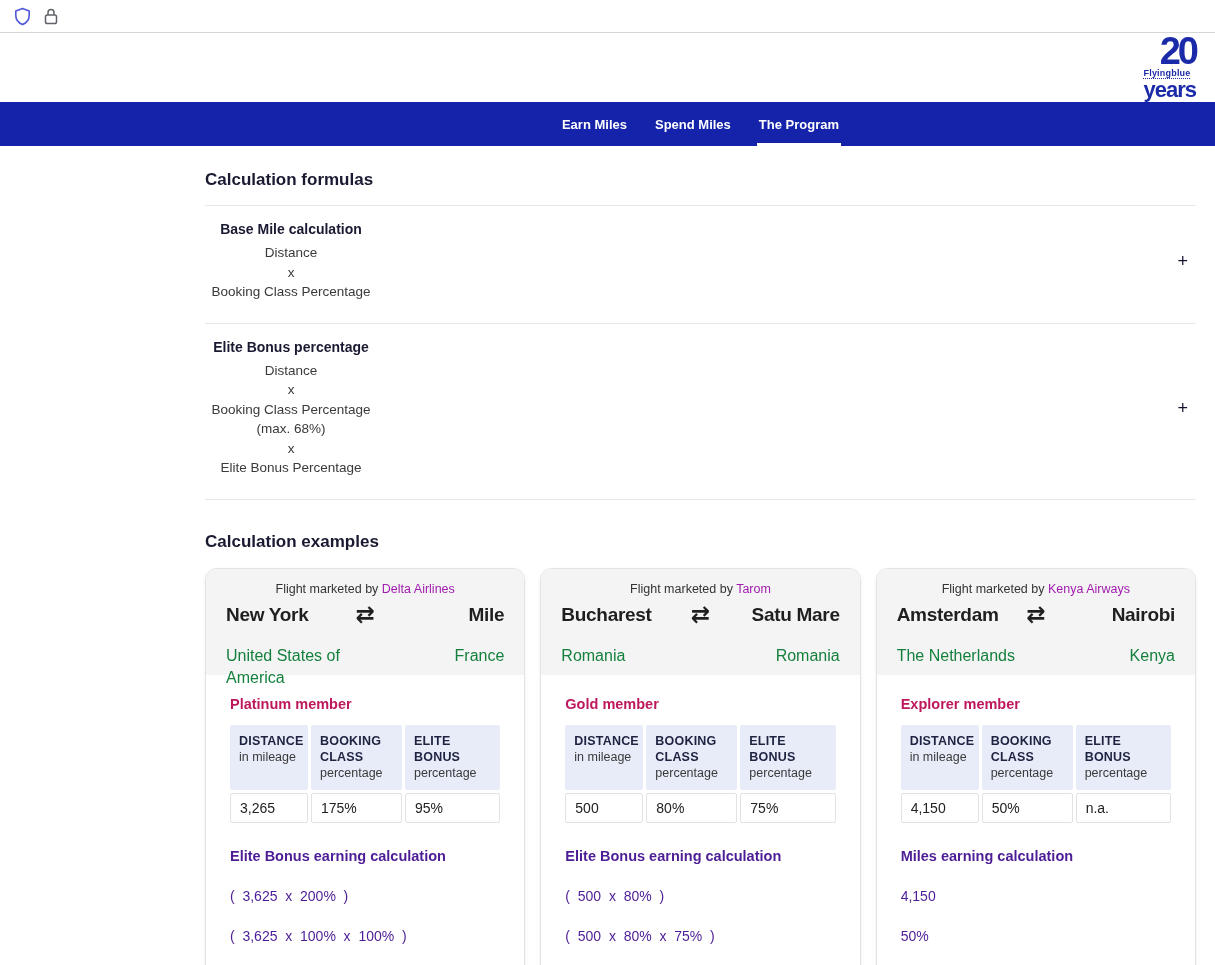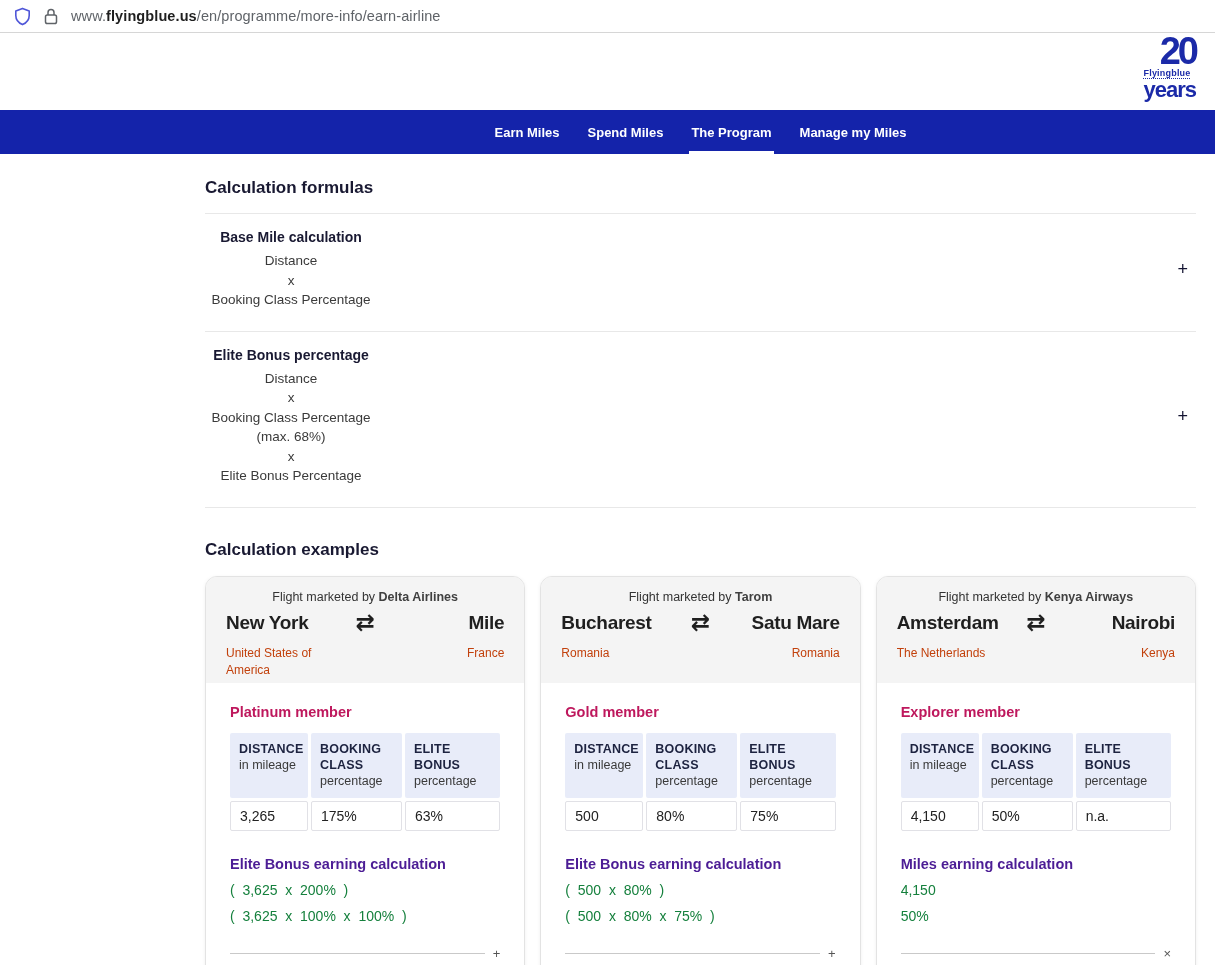--- a/index.html
+++ b/index.html
@@ -18,21 +18,21 @@
   
   .site-header { height:69px; display:flex; align-items:center; }
   .logo { margin:0 auto; display:flex; align-items:flex-end; color:#1b2aa8; cursor:pointer;flex-direction:column; }
   .logo-20 { font-size:38px; font-weight:800; letter-spacing:-3px; line-height:.85; }
   .logo-right { display:flex; flex-direction:column; align-items:flex-start; margin-left:2px; }
   .logo-wordmark { font-size:9px; font-weight:700; letter-spacing:.2px; border-bottom:1px dotted #1b2aa8; }
   .logo-years { font-size:22px; font-weight:700; letter-spacing:-1px; line-height:.9; margin-top:1px; }
 
   
   .navbar { height:44px; background:#1423aa; }
-  .navbar .wrap { display:flex; justify-content:center; gap:24px; height:100%;margin-top:8px; }
+  .navbar .wrap { display:flex; justify-content:center; gap:24px; height:100%; }
   .nav-item { color:#fff; font-weight:700; font-size:13px; display:flex; align-items:center;
               padding:3px 2px 0 2px; border-bottom:3px solid transparent; text-decoration:none; cursor:pointer; }
   .nav-item.active { border-bottom-color:#fff; }
 
   
   .section-title { font-size:17px; font-weight:700; color:#191932; }
   #formulas-title { margin:24px 0 15px; }
   .rule { height:1px; background:#e8e8e8; }
   .accordion { display:flex; align-items:center; justify-content:space-between; padding:15px 8px 21px 0; }
   .acc-left { width:172px; text-align:center; }
@@ -40,38 +40,38 @@
   .acc-line { font-size:13.5px; color:#3a3a3a; line-height:19.5px; }
   .acc-toggle { font-size:18px; color:#141432; background:none; border:none; cursor:pointer; line-height:1; }
 
   
   #examples-title { margin:32px 0 16px; }
   .cards { display:flex; gap:15px; }
   .card { flex:1; border:1px solid #e3e3e3; border-radius:12px; overflow:hidden;
           background:#fff; box-shadow:0 1px 4px rgba(0,0,0,.06); }
   .card-head { background:#f4f4f4; height:106px; padding:13px 20px 0; }
   .marketed { text-align:center; font-size:12.5px; color:#333; }
-  .marketed .airline { font-weight:700; color:#404040; }
+  .marketed .airline { font-weight:400; color:#a21caf; }
   .route { display:grid; grid-template-columns:1fr auto 1fr; align-items:start; margin-top:9px; }
   .city { font-size:19px; font-weight:700; color:#1f1f1f; letter-spacing:-.3px; line-height:1.1; }
-  .country { font-size:12px; color:#c2410c; margin-top:12px; line-height:1.35; max-width:125px; }
+  .country { font-size:16px; color:#15803d; margin-top:20px; line-height:1.35; max-width:125px; }
   .dest { text-align:right; }
   .dest .country { margin-left:auto; }
   .swap { font-size:23px; font-weight:700; color:#1f1f1f; line-height:1; padding:0 10px; margin-top:-2px; }
 
   .card-body { padding:21px 24px 24px; }
   .member { font-size:14.5px; font-weight:700; color:#be185d; }
   .ex-table { display:grid; grid-template-columns:78px 91px 1fr; gap:3px; margin-top:13px; }
   .th { background:#e8ecf9; border-radius:2px; padding:8px 9px; }
   .th-title { font-size:12.5px; font-weight:700; color:#1d2340; letter-spacing:.2px; line-height:1.3; }
   .th-sub { font-size:12.5px; color:#3a3a3a; line-height:1.35; }
   .td { background:#fff; border:1px solid #e1e1e6; border-radius:2px; padding:6px 9px;
         font-size:14px; color:#222; }
   .calc-title { font-size:14.5px; font-weight:700; color:#4c1d95; margin-top:25px; }
-  .calc-line { font-size:14px; color:#15803d; margin-top:10px; white-space:pre; }
+  .calc-line { font-size:14px; color:#4c1d95; margin-top:24px; white-space:pre; }
   .calc-divider { display:flex; align-items:center; gap:8px; margin-top:22px; }
   .calc-divider .line { flex:1; height:1px; background:#c9c9c9; }
   .calc-divider .sym { font-size:13px; color:#555; }
 
   .icon-svg { display:block; }
 </style>
 </head>
 <body>
 
 <div class="browser-bar">
@@ -79,41 +79,39 @@
     <svg class="icon-svg" width="17" height="19" viewBox="0 0 17 19">
       <path d="M8.5 1.4 L15.2 3.9 V8.4 C15.2 12.9 12.2 15.9 8.5 17.6 C4.8 15.9 1.8 12.9 1.8 8.4 V3.9 Z" fill="none" stroke="#4f56d8" stroke-width="1.6" stroke-linejoin="round"></path>
     </svg>
   </span>
   <span>
     <svg class="icon-svg" width="14" height="17" viewBox="0 0 14 17">
       <rect x="1.5" y="7" width="11" height="8.5" rx="1.8" fill="none" stroke="#5f6368" stroke-width="1.5"></rect>
       <path d="M4 7 V4.6 C4 2.9 5.3 1.6 7 1.6 C8.7 1.6 10 2.9 10 4.6 V7" fill="none" stroke="#5f6368" stroke-width="1.5"></path>
     </svg>
   </span>
-  <span class="url-text"><span>www.</span><span class="domain">flyingblue.us</span><span>/en/programme/more-info/earn-airline</span></span>
 </div>
 
 <div class="site-header">
   <div class="wrap">
     <div class="logo">
       <span class="logo-20">20</span>
       <span class="logo-right">
         <span class="logo-wordmark">Flyingblue</span>
         <span class="logo-years">years</span>
       </span>
     </div>
   </div>
 </div>
 
 <nav class="navbar">
   <div class="wrap">
     <a class="nav-item">Earn Miles</a>
     <a class="nav-item">Spend Miles</a>
     <a class="nav-item active">The Program</a>
-    <a class="nav-item">Manage my Miles</a>
   </div>
 </nav>
 
 <main class="wrap">
 
   <h2 class="section-title" id="formulas-title">Calculation formulas</h2>
 
   <div class="rule"></div>
 
   <div class="accordion">
@@ -172,21 +170,21 @@
           <div class="th">
             <div class="th-title">BOOKING CLASS</div>
             <div class="th-sub">percentage</div>
           </div>
           <div class="th">
             <div class="th-title">ELITE BONUS</div>
             <div class="th-sub">percentage</div>
           </div>
           <div class="td">3,265</div>
           <div class="td">175%</div>
-          <div class="td">63%</div>
+          <div class="td">95%</div>
         </div>
         <div class="calc-title">Elite Bonus earning calculation</div>
         <div class="calc-line">(  3,625  x  200%  )</div>
         <div class="calc-line">(  3,625  x  100%  x  100%  )</div>
         <div class="calc-divider">
           <div class="line"></div>
           <span class="sym">+</span>
         </div>
 
       </div>

